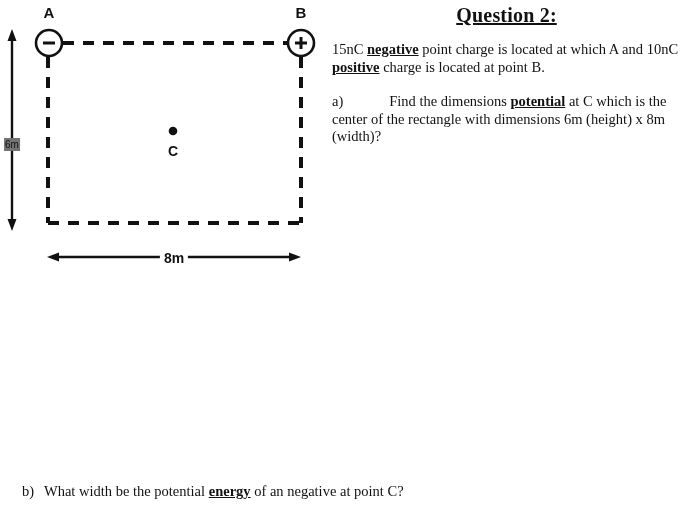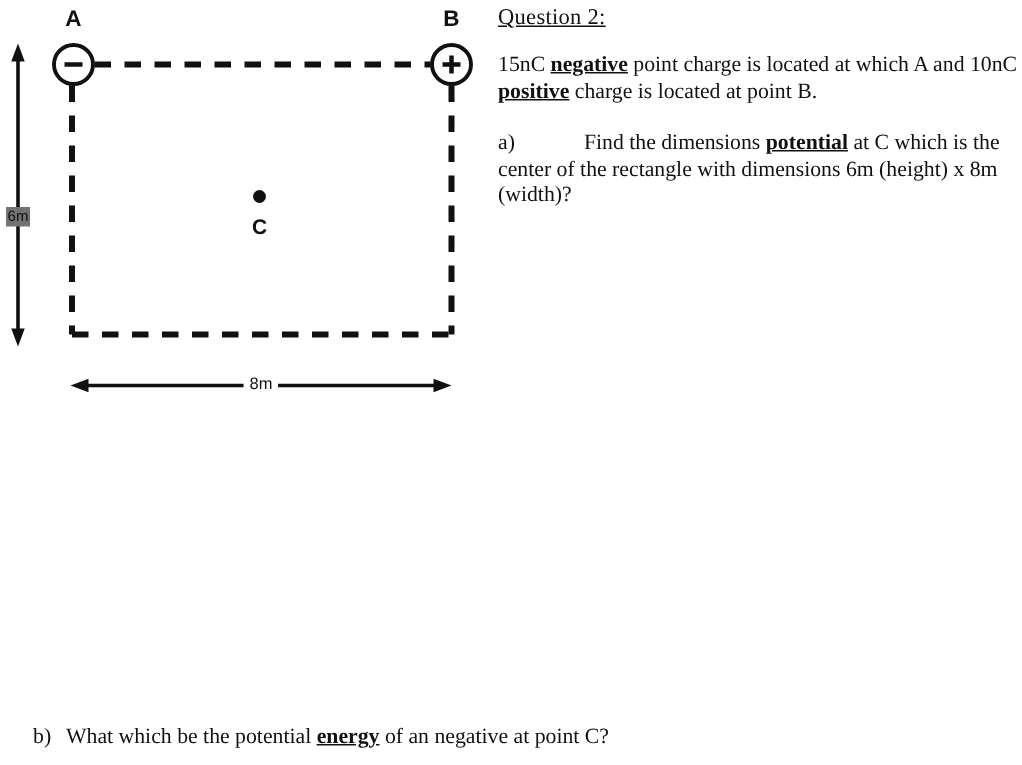--- a/index.html
+++ b/index.html
@@ -38,41 +38,42 @@
   #label-C { left: 173px; top: 143px; font-size: 14px; transform: translateX(-50%); }
 
   #label-6m {
     left: 12px; top: 138px; font-size: 10px;
     font-weight: normal;
     background: #737373;
     padding: 1px 1px;
     transform: translateX(-50%);
   }
   #label-8m {
-    left: 174px; top: 250px; font-size: 11px;
-    font-weight: normal;
+    left: 174px; top: 250px; font-size: 14px;
+    font-weight: bold;
     background: #ffffff;
     padding: 0 4px;
     transform: translateX(-50%);
   }
 
   
   #question-block {
     position: absolute;
     left: 332px;
     top: 0px;
     width: 349px;
   }
   #question-heading {
     font-family: "Liberation Serif", serif;
-    font-weight: normal;
-    font-size: 15px;
+    font-weight: bold;
+    font-size: 20px;
     text-decoration: underline;
     margin: 4px 0 0 0;
     letter-spacing: 0.2px;
+    text-align: center;
   }
   .q-para {
     font-size: 14.5px;
     line-height: 17.5px;
     margin: 0;
   }
   #para-charges { margin-top: 14px; }
   #para-a { margin-top: 17px; }
   .q-indent { display: inline-block; width: 46px; }
   b { font-weight: bold; text-decoration: underline; }
@@ -134,14 +135,14 @@
   <p class="q-para" id="para-charges">
     <span>15nC </span><b>negative</b><span> point charge is located at which A and </span><span>10nC </span><b>positive</b><span> charge is located at point B.</span>
   </p>
 
   <p class="q-para" id="para-a">
     <span>a)</span><span class="q-indent"></span><span>Find the dimensions </span><b>potential</b><span> at C which is the center of the rectangle with dimensions 6m (height) x 8m (width)?</span>
   </p>
 </div>
 
 <div id="part-b">
-  <span id="part-b-marker">b)</span><span>What which be the potential </span><b>energy</b><span> of an negative at point C?</span>
+  <span id="part-b-marker">b)</span><span>What width be the potential </span><b>energy</b><span> of an negative at point C?</span>
 </div>
 
 </body></html>

